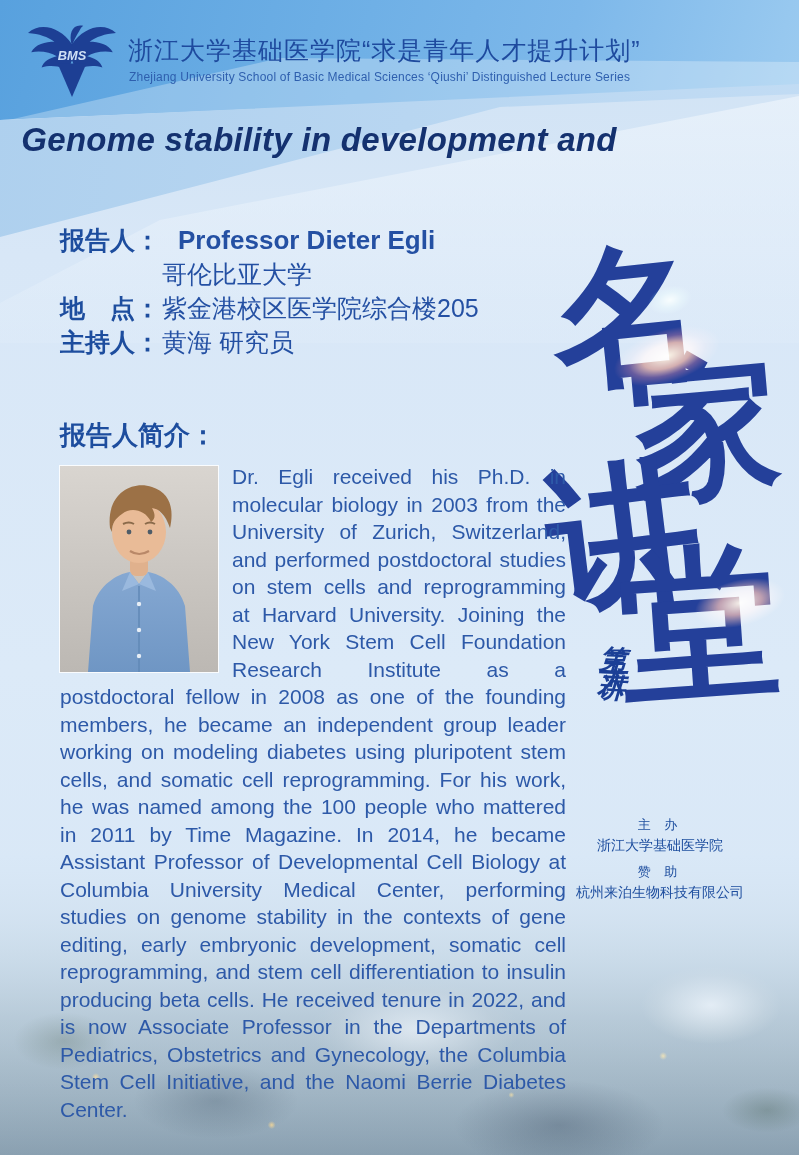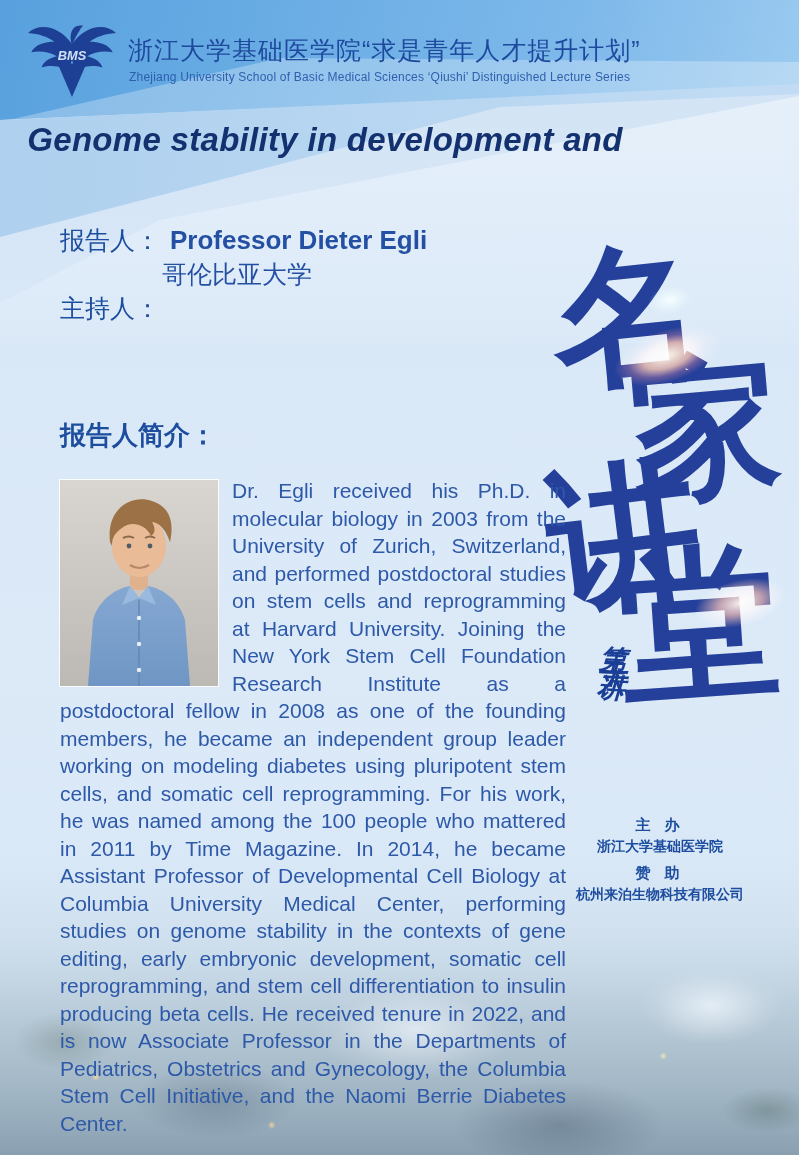--- a/index.html
+++ b/index.html
@@ -37,31 +37,31 @@
       linear-gradient(180deg,#c6d6e2 0%,#adc2cf 35%,#93a9b7 70%,#7f96a7 100%);}
   .city::before{content:"";position:absolute;inset:0;
     background:linear-gradient(180deg,#d9e8f7 0%,rgba(217,232,247,.8) 22%,rgba(217,232,247,.42) 55%,rgba(217,232,247,.12) 100%);}
   
   .logo{position:absolute;left:24px;top:14px;width:96px;height:94px;z-index:3;}
   .hdr-title{position:absolute;left:128px;top:34px;z-index:3;font-size:25px;font-weight:400;
     color:#1e4a9e;letter-spacing:1px;white-space:nowrap;}
   .hdr-sub{position:absolute;left:129px;top:70px;z-index:3;font-size:12px;font-weight:400;
     color:#2e5fae;letter-spacing:.2px;white-space:nowrap;}
   
-  .title{position:absolute;left:8px;top:118px;width:634px;z-index:3;text-align:center;
+  .title{position:absolute;left:2px;top:118px;width:634px;z-index:3;text-align:center;
     color:#14316f;font-style:italic;font-weight:700;font-size:33px;line-height:44px;letter-spacing:.3px;}
   
   .info{position:absolute;left:60px;top:224px;width:540px;z-index:3;}
   .info-row{display:flex;align-items:baseline;height:34px;}
-  .info-label{min-width:102px;font-size:25px;font-weight:400;color:#1d4d9e;white-space:pre;}
+  .info-label{min-width:102px;font-size:25px;font-weight:700;color:#1d4d9e;white-space:pre;}
   .info-value{font-size:25px;color:#2450a3;white-space:nowrap;}
-  .info-row.speaker .info-value{font-weight:700;font-size:26px;margin-left:8px;}
+  .info-row.speaker .info-value{font-weight:700;font-size:26px;margin-left:16px;}
   
   .bio{position:absolute;left:60px;top:418px;width:506px;z-index:3;}
-  .bio-heading{font-size:26px;font-weight:700;color:#1d4d9e;margin:0 0 24px 0;}
+  .bio-heading{font-size:26px;font-weight:700;color:#1d4d9e;margin:0 0 10px 0;}
   .photo{float:left;width:158px;height:206px;margin:3px 14px 4px 0;
     box-shadow:0 0 0 1px rgba(255,255,255,.85);}
   .bio-text{margin:0;font-size:21px;line-height:27.5px;color:#2d59a8;text-align:justify;}
   
   .cal{position:absolute;z-index:2;color:#24409a;line-height:1;
     font-family:"DejaVu Serif","Liberation Serif",serif;font-weight:900;}
   .cal-1{left:552px;top:240px;font-size:150px;transform:rotate(-6deg);}
   .cal-2{left:630px;top:352px;font-size:150px;transform:rotate(-5deg);}
   .cal-3{left:548px;top:458px;font-size:152px;transform:rotate(-7deg);}
   .cal-4{left:620px;top:543px;font-size:158px;transform:rotate(-4deg);}
@@ -70,22 +70,22 @@
     background:radial-gradient(closest-side,rgba(255,248,205,.98),rgba(255,185,70,.8) 45%,rgba(255,120,40,.3) 72%,transparent);}
   .glint-2{left:648px;top:286px;width:44px;height:28px;transform:rotate(-15deg);
     background:radial-gradient(closest-side,rgba(220,255,240,.9),rgba(120,220,190,.45) 55%,transparent);}
   .glint-3{left:694px;top:580px;width:92px;height:46px;transform:rotate(-14deg);
     background:radial-gradient(closest-side,rgba(255,246,210,.95),rgba(255,180,80,.7) 48%,transparent);}
   .session{position:absolute;left:596px;top:624px;z-index:2;writing-mode:vertical-rl;
     font-family:"DejaVu Serif","Liberation Serif",serif;font-weight:700;font-style:italic;
     font-size:27px;letter-spacing:7px;color:#1b3f96;transform:rotate(3deg);}
   
   .orgs{position:absolute;left:520px;top:810px;width:280px;z-index:3;text-align:center;color:#1d4d9e;}
-  .org-role{font-size:15px;font-weight:700;letter-spacing:5px;margin-top:6px;}
-  .org-name{display:inline-block;white-space:nowrap;font-size:14px;font-weight:700;margin:3px 0 2px;text-align:center;}
+  .org-role{font-size:13px;font-weight:400;letter-spacing:5px;margin-top:6px;}
+  .org-name{display:inline-block;white-space:nowrap;font-size:14px;font-weight:400;margin:3px 0 2px;text-align:center;}
   .org-name.small{font-size:13px;}
 </style>
 </head>
 <body>
 
 <div class="poster">
 
   <div class="band-header"></div>
   <div class="hdr-sheen"></div>
   <div class="band-b"></div>
@@ -111,21 +111,26 @@
   <div class="info">
     <div class="info-row speaker">
       <span class="info-label">报告人：</span>
       <span class="info-value">Professor Dieter Egli</span>
     </div>
     <div class="info-row">
       <span class="info-label"></span>
       <span class="info-value">哥伦比亚大学</span>
     </div>
     <div class="info-row">
+      <span class="info-label">地　点：</span>
+      <span class="info-value">紫金港校区医学院综合楼205</span>
+    </div>
+    <div class="info-row">
       <span class="info-label">主持人：</span>
+      <span class="info-value">黄海 研究员</span>
     </div>
   </div>
 
   <div class="bio">
     <div class="bio-heading">报告人简介：</div>
     <svg class="photo" viewBox="0 0 158 206" preserveAspectRatio="none">
       <defs>
         <linearGradient id="gbg" x1="0" y1="0" x2="0" y2="1">
           <stop offset="0" stop-color="#d9d5d0"></stop>
             <stop offset="1" stop-color="#bcb8b3"></stop>

